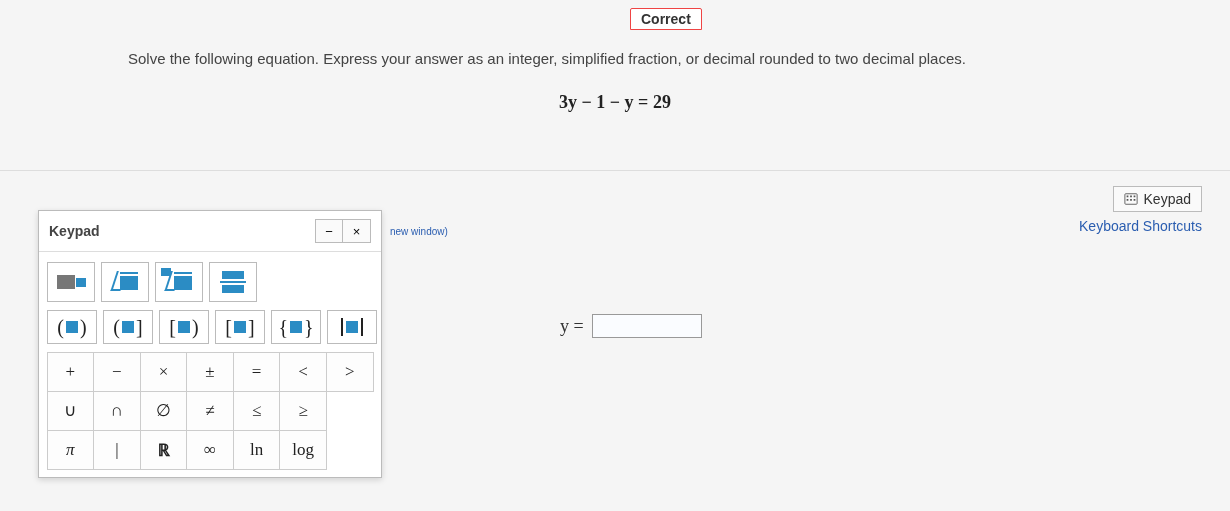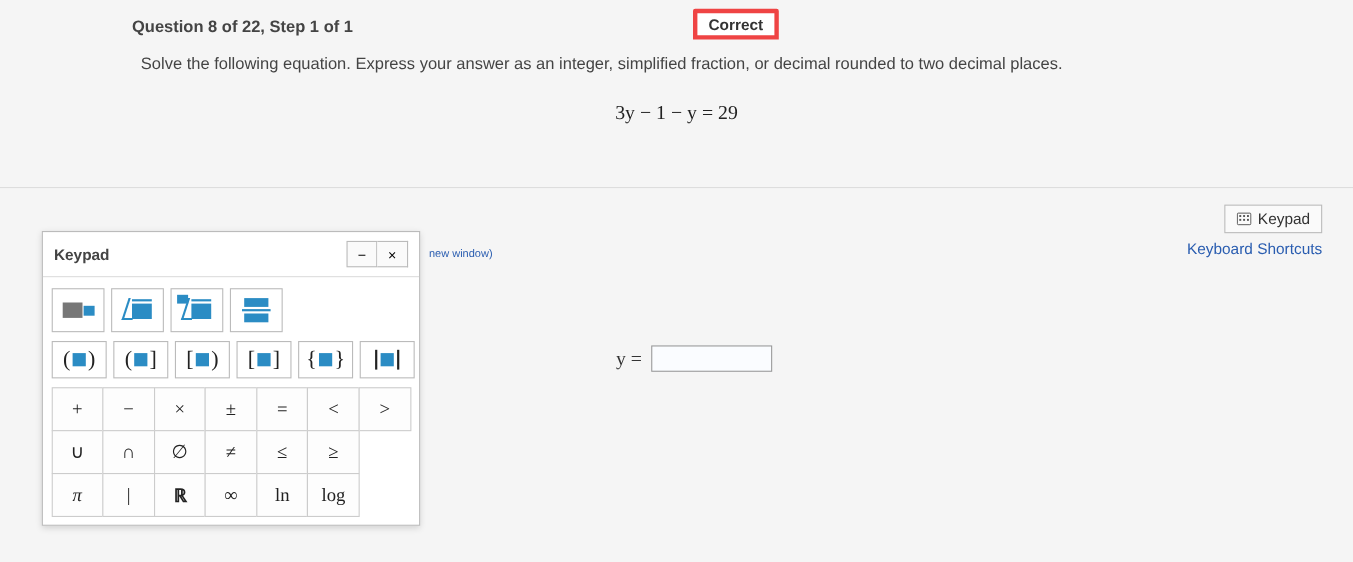--- a/index.html
+++ b/index.html
@@ -30,41 +30,42 @@
       color: #444;
     }
     .correct-tag {
       position: absolute;
       left: 630px;
       top: 4px;
       font-weight: 600;
       font-size: 14px;
       color: #333;
       background: #fff;
-      border: 4px solid #ef4444;
+      border: 1px solid #ef4444;
       padding: 2px 10px;
       border-radius: 2px 2px 0 0;
     }
     .prompt {
       position: absolute;
       left: 128px;
       top: 50px;
       font-size: 15px;
       color: #444;
       text-align: right;
     }
     .equation {
       position: absolute;
       left: 0;
       right: 0;
       top: 92px;
       text-align: center;
       font-size: 18px;
       font-family: "Times New Roman", serif;
       color: #222;
+      font-weight: bold;
     }
     .panel-divider {
       position: absolute;
       top: 170px;
       left: 0;
       right: 0;
       border-top: 1px solid #ddd;
     }
     .keypad-btn-top {
       position: absolute;
@@ -203,21 +204,20 @@
       color: #222;
       display:flex;align-items:center;justify-content:center;
     }
     .serif-i { font-style: italic; }
     .bbR { font-family: "Times New Roman", serif; font-weight: bold; letter-spacing: -1px;}
   </style>
 </head>
 <body>
 
 <div class="topbar">
-  <div class="question-header">Question 8 of 22, Step 1 of 1</div>
   <div class="correct-tag">Correct</div>
 </div>
 
 <div class="prompt">Solve the following equation. Express your answer as an integer, simplified fraction, or decimal rounded to two decimal places.</div>
 <div class="equation">3y − 1 − y = 29</div>
 
 <div class="panel-divider"></div>
 
 <button class="keypad-btn-top">
   <svg viewBox="0 0 16 16">

